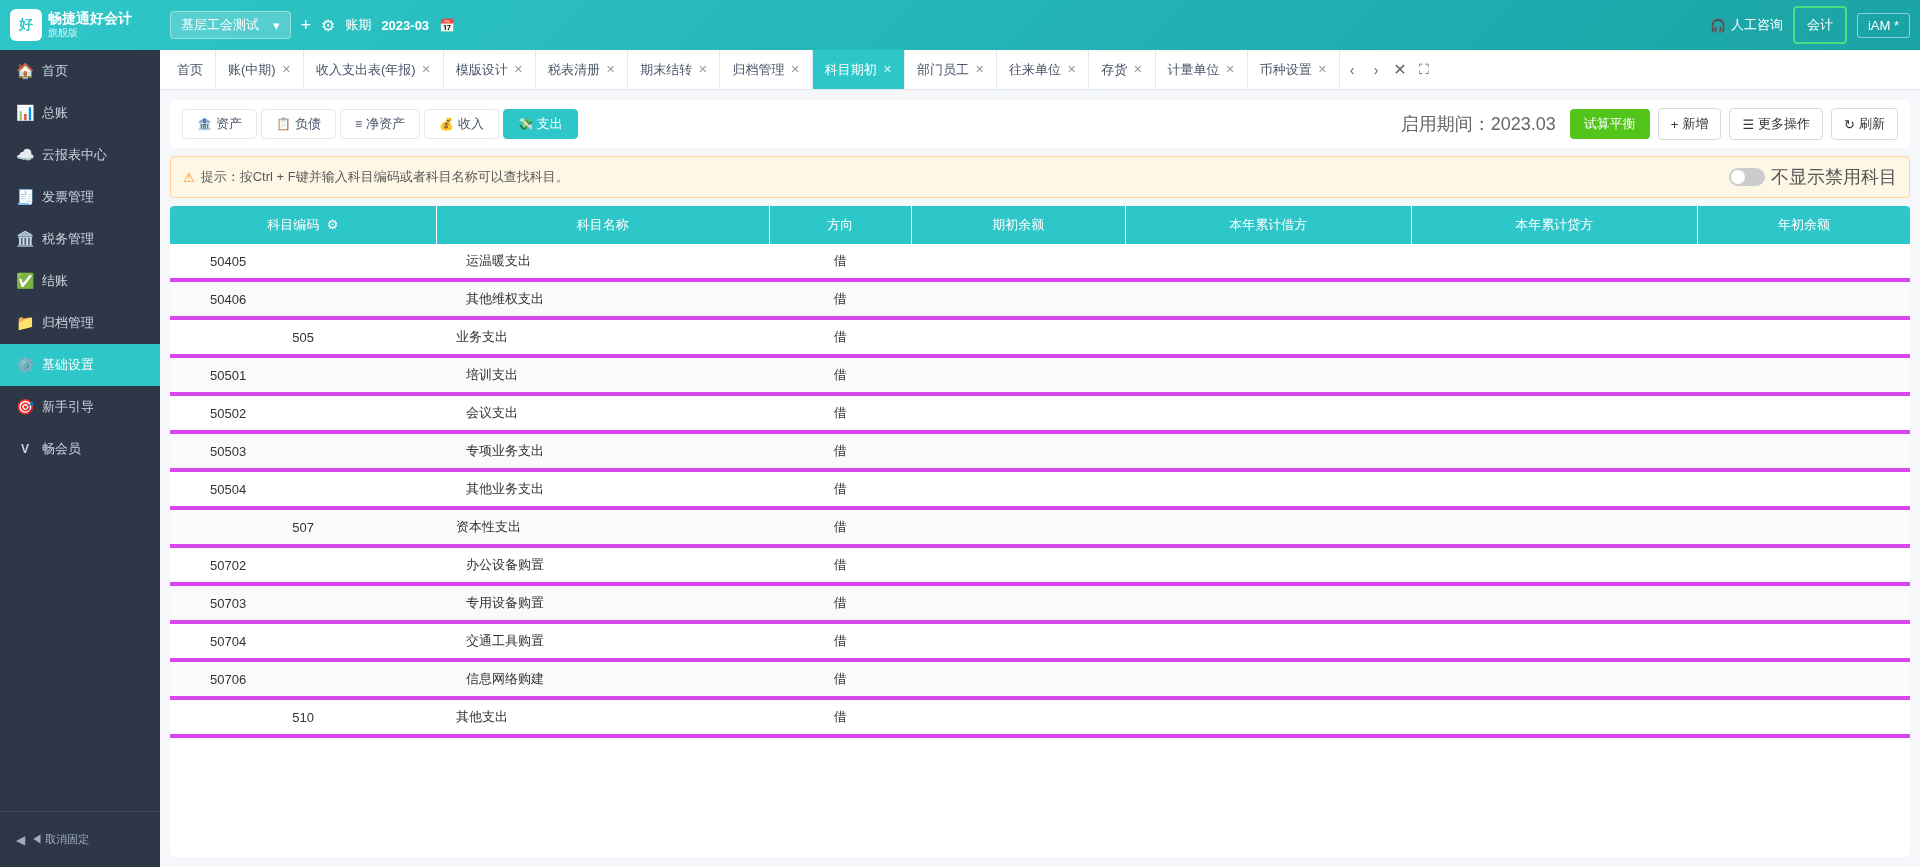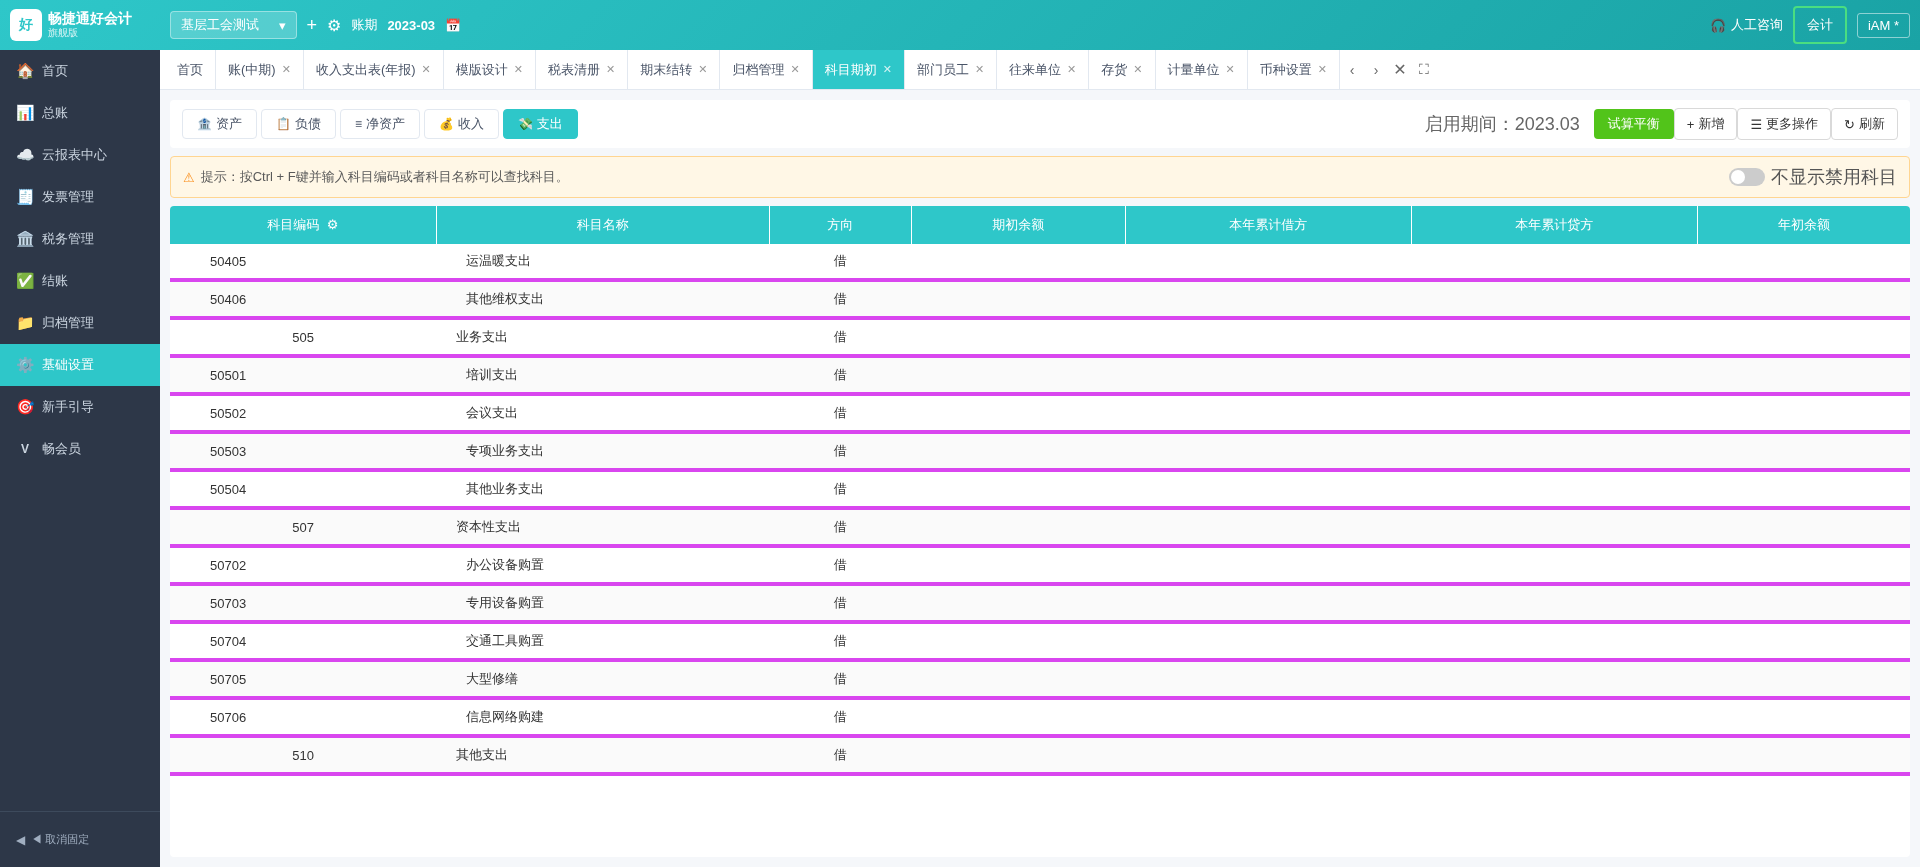--- a/index.html
+++ b/index.html
@@ -38,21 +38,21 @@
     }
     .company-selector {
       background: rgba(255,255,255,0.2);
       border: 1px solid rgba(255,255,255,0.4);
       border-radius: 4px;
       padding: 4px 10px;
       color: white;
       font-size: 13px;
       display: flex;
       align-items: center;
-      gap: 20px;
+      gap: 14px;
       cursor: pointer;
     }
     .header-right {
       display: flex;
       align-items: center;
       gap: 10px;
     }
     .customer-service {
       color: white;
       font-size: 13px;
@@ -225,20 +225,21 @@
     .sub-tab .tab-icon { font-size: 12px; }
     .period-label {
       margin-left: auto;
       color: #666;
       font-size: 18px;
     }
     .toolbar-right {
       margin-left: 10px;
       display: flex;
       align-items: center;
+      gap: 8px;
     }
     .btn-balance {
       background: #52c41a;
       color: white;
       border: none;
       padding: 6px 14px;
       border-radius: 4px;
       font-size: 13px;
       cursor: pointer;
     }
@@ -667,29 +668,20 @@
               <tr class="row-child">
                 <td style="padding-left: 40px; text-align: left;">50704</td>
                 <td style="text-align: left; padding-left: 30px;">交通工具购置</td>
                 <td>借</td>
                 <td></td>
                 <td></td>
                 <td></td>
                 <td></td>
               </tr>
               <tr class="row-child">
-                <td style="padding-left: 40px; text-align: left;">50705</td>
-                <td style="text-align: left; padding-left: 30px;">大型修缮</td>
-                <td>借</td>
-                <td></td>
-                <td></td>
-                <td></td>
-                <td></td>
-              </tr>
-              <tr class="row-child">
                 <td style="padding-left: 40px; text-align: left;">50706</td>
                 <td style="text-align: left; padding-left: 30px;">信息网络购建</td>
                 <td>借</td>
                 <td></td>
                 <td></td>
                 <td></td>
                 <td></td>
               </tr>
               <tr class="row-parent">
                 <td>510</td>

